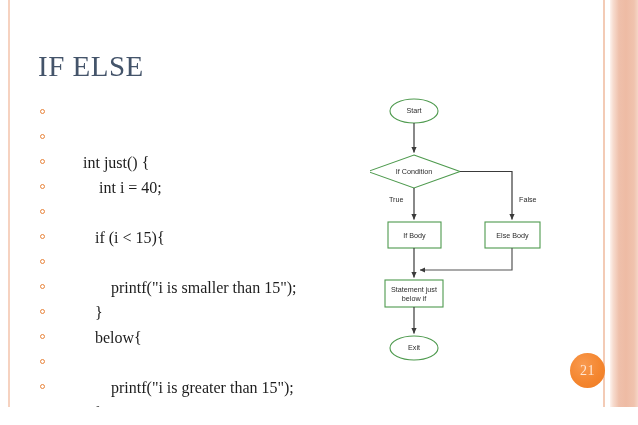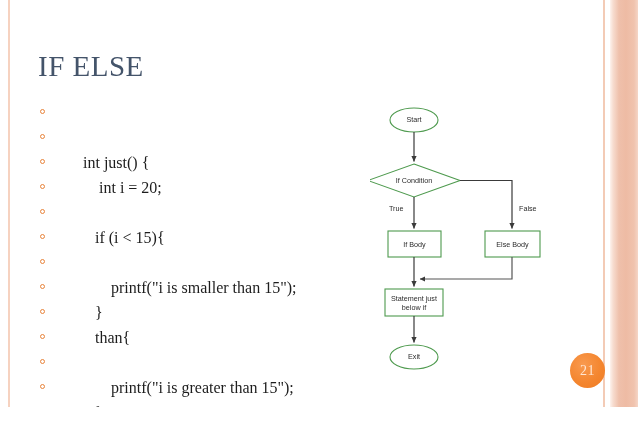--- a/index.html
+++ b/index.html
@@ -70,21 +70,21 @@
     background:radial-gradient(circle at 38% 33%, #f99a4f 0%, #f4862f 55%, #ef7b22 100%);
     color:#ffe6d2;
     font-family:"Liberation Serif", serif;
     font-size:14px;
     display:flex;align-items:center;justify-content:center;
     letter-spacing:0.5px;
   }
 
   
   .flow{
-    position:absolute;left:370px;top:99px;width:190px;height:280px;
+    position:absolute;left:370px;top:90px;width:190px;height:280px;
   }
   .flow svg{display:block;}
   .flow-label{
     font-family:"Liberation Sans", sans-serif;
     font-size:7.2px;
     fill:#2b2b2b;
   }
   .flow-sidelabel{
     font-family:"Liberation Sans", sans-serif;
     font-size:7.2px;
@@ -102,21 +102,21 @@
 
   <div class="title">IF ELSE</div>
 
   <ul class="code-list">
     <li class="code-line">
       <span class="bullet"></span>
       <span class="txt">int just() {</span>
     </li>
     <li class="code-line">
       <span class="bullet"></span>
-      <span class="txt">    int i = 20;</span>
+      <span class="txt">    int i = 40;</span>
     </li>
     <li class="code-line">
       <span class="bullet"></span>
       <span class="txt"></span>
     </li>
     <li class="code-line">
       <span class="bullet"></span>
       <span class="txt">   if (i &lt; 15){</span>
     </li>
     <li class="code-line">
@@ -126,21 +126,21 @@
     <li class="code-line">
       <span class="bullet"></span>
       <span class="txt">       printf("i is smaller than 15");</span>
     </li>
     <li class="code-line">
       <span class="bullet"></span>
       <span class="txt">   }</span>
     </li>
     <li class="code-line">
       <span class="bullet"></span>
-      <span class="txt">   than{</span>
+      <span class="txt">   below{</span>
     </li>
     <li class="code-line">
       <span class="bullet"></span>
       <span class="txt"></span>
     </li>
     <li class="code-line">
       <span class="bullet"></span>
       <span class="txt">       printf("i is greater than 15");</span>
     </li>
     <li class="code-line">

